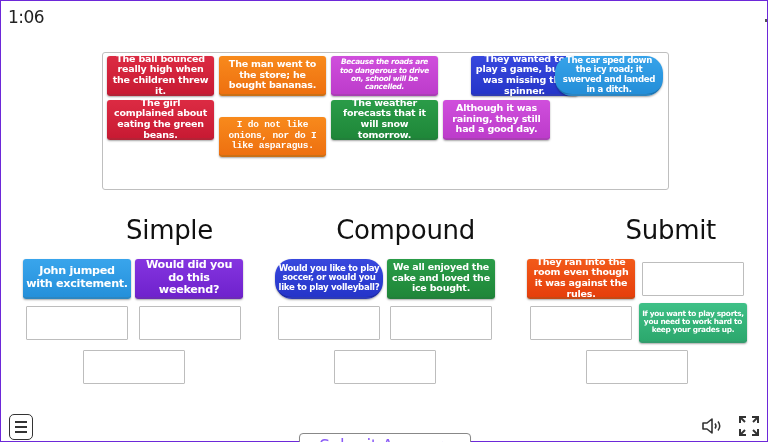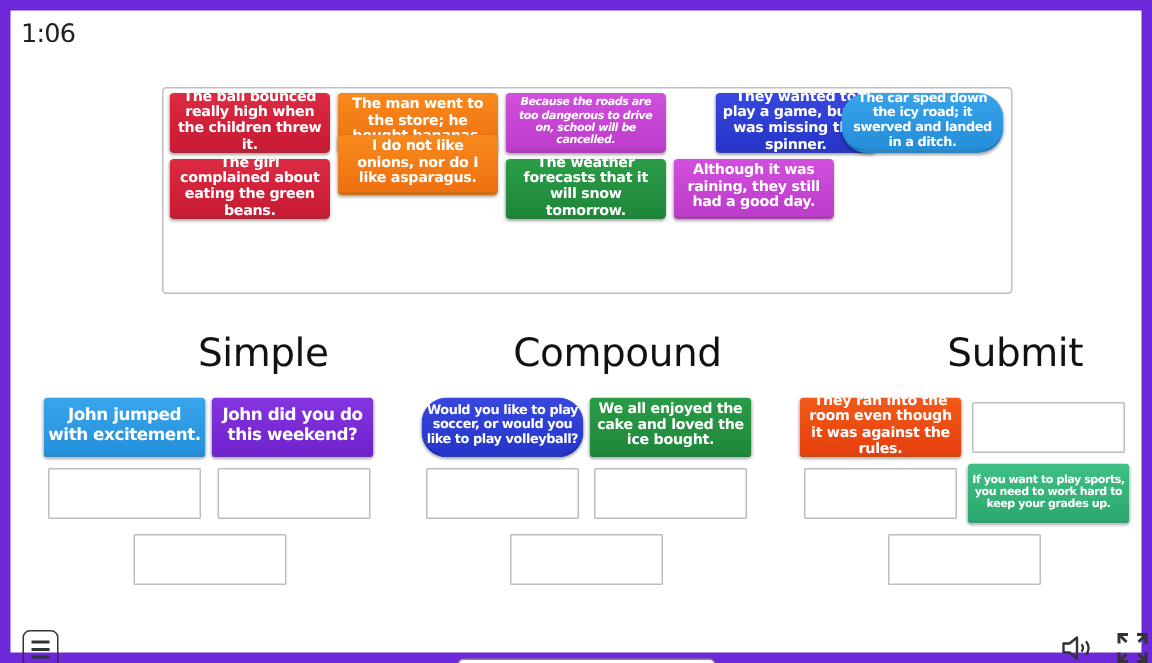--- a/index.html
+++ b/index.html
@@ -1,18 +1,18 @@
 <!DOCTYPE html>
 <html><head>
   <meta charset="utf-8">
   <style>
     * { box-sizing: border-box; margin: 0; padding: 0; }
     html, body { width: 768px; height: 442px; overflow: hidden; background: #ffffff; }
     body { font-family: "DejaVu Sans", sans-serif; position: relative; }
-    .frame { position: absolute; left: 0; top: 0; width: 768px; height: 442px; border: 7px solid #6d28d9; background: #fff; }
+    .frame { position: absolute; left: 0; top: 0; width: 768px; height: 442px; border: 1px solid #6d28d9; background: #fff; }
     .timer { position: absolute; left: 7px; top: 6px; font-size: 17px; color: #222; font-family: "DejaVu Sans", sans-serif; letter-spacing: -0.5px; }
     .dot { position: absolute; left: 764px; top: 18px; width: 2px; height: 3px; background: #555; }
 
     .pool { position: absolute; left: 101px; top: 51px; width: 567px; height: 138px; border: 1px solid #bfbfbf; border-radius: 3px; background: #fff; }
 
     .card {
       position: absolute; border-radius: 3px; color: #fff; text-align: center;
       display: flex; align-items: center; justify-content: center;
       font-family: "DejaVu Sans", sans-serif; font-weight: bold;
       line-height: 1.12; padding: 19px 3px; cursor: grab;
@@ -57,36 +57,36 @@
   </div>
   <div class="card f9" style="left:442px;top:55px;width:107px;height:40px;background:linear-gradient(#3848de,#2535c9);margin-left:28px;">
     <span>They wanted to play a game, but it was missing the spinner.</span>
   </div>
   <div class="card f8" style="left:554px;top:55px;width:108px;height:40px;background:linear-gradient(#37a3ea,#248ed8);">
     <span>The car sped down the icy road; it swerved and landed in a ditch.</span>
   </div>
   <div class="card f9" style="left:106px;top:99px;width:107px;height:40px;background:linear-gradient(#dc2b43,#c81a33);">
     <span>The girl complained about eating the green beans.</span>
   </div>
-  <div class="card f9" style="left:218px;top:83px;width:107px;height:40px;background:linear-gradient(#f88a1c,#ee7010);">
+  <div class="card f9" style="left:218px;top:116px;width:107px;height:40px;background:linear-gradient(#f88a1c,#ee7010);font-family:Liberation Mono, monospace;">
     <span>I do not like onions, nor do I like asparagus.</span>
   </div>
   <div class="card f9" style="left:330px;top:99px;width:107px;height:40px;background:linear-gradient(#2a9c48,#1f8739);">
     <span>The weather forecasts that it will snow tomorrow.</span>
   </div>
   <div class="card f9" style="left:442px;top:99px;width:107px;height:40px;background:linear-gradient(#d04fdc,#bd3ccb);">
     <span>Although it was raining, they still had a good day.</span>
   </div>
 
   <div class="heading" style="left:52px;top:214px;width:160px;">Simple</div>
   <div class="card f11" style="left:22px;top:258px;width:108px;height:40px;background:linear-gradient(#39a5ec,#2590da);">
     <span>John jumped with excitement.</span>
   </div>
   <div class="card f11" style="left:134px;top:258px;width:108px;height:40px;background:linear-gradient(#8535e0,#6f22cd);">
-    <span>John did you do this weekend?</span>
+    <span>Would did you do this weekend?</span>
   </div>
   <div class="slot" style="left:25px;top:305px;"></div>
   <div class="slot" style="left:138px;top:305px;"></div>
   <div class="slot" style="left:82px;top:349px;"></div>
 
   <div class="heading" style="left:294px;top:214px;width:180px;">Compound</div>
   <div class="card f8" style="left:274px;top:258px;width:108px;height:40px;background:linear-gradient(#3848de,#2535c9);">
     <span>Would you like to play soccer, or would you like to play volleyball?</span>
   </div>
   <div class="card f9" style="left:386px;top:258px;width:108px;height:40px;background:linear-gradient(#2a9c48,#1f8739);">

